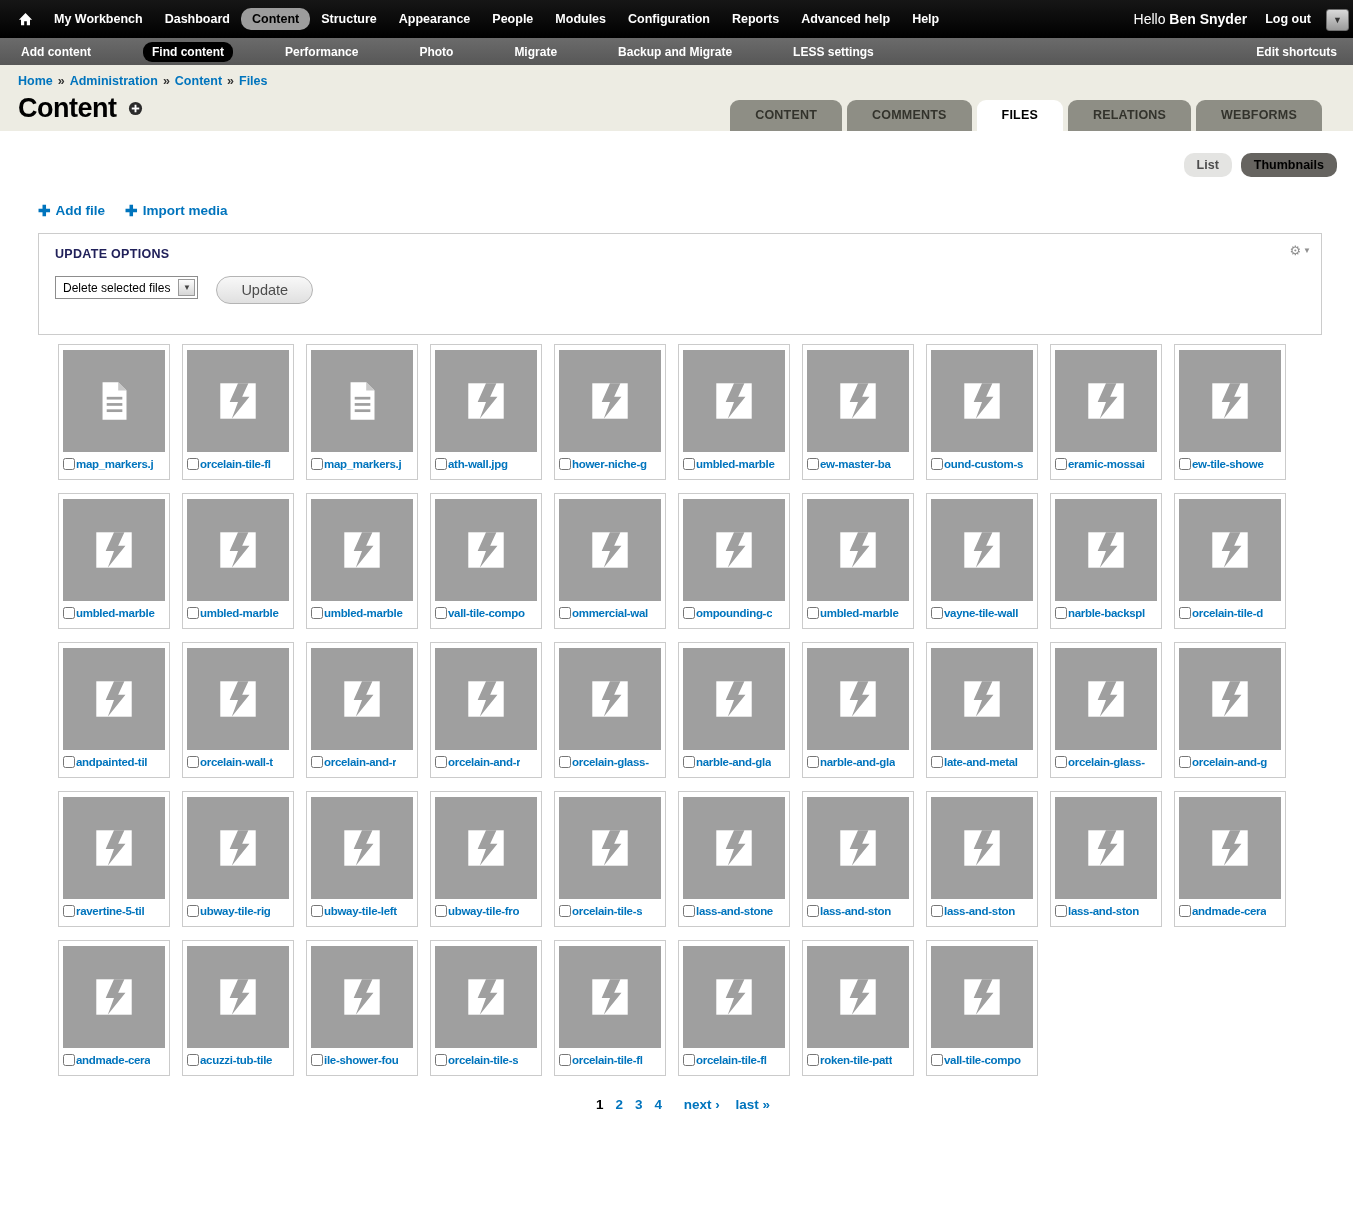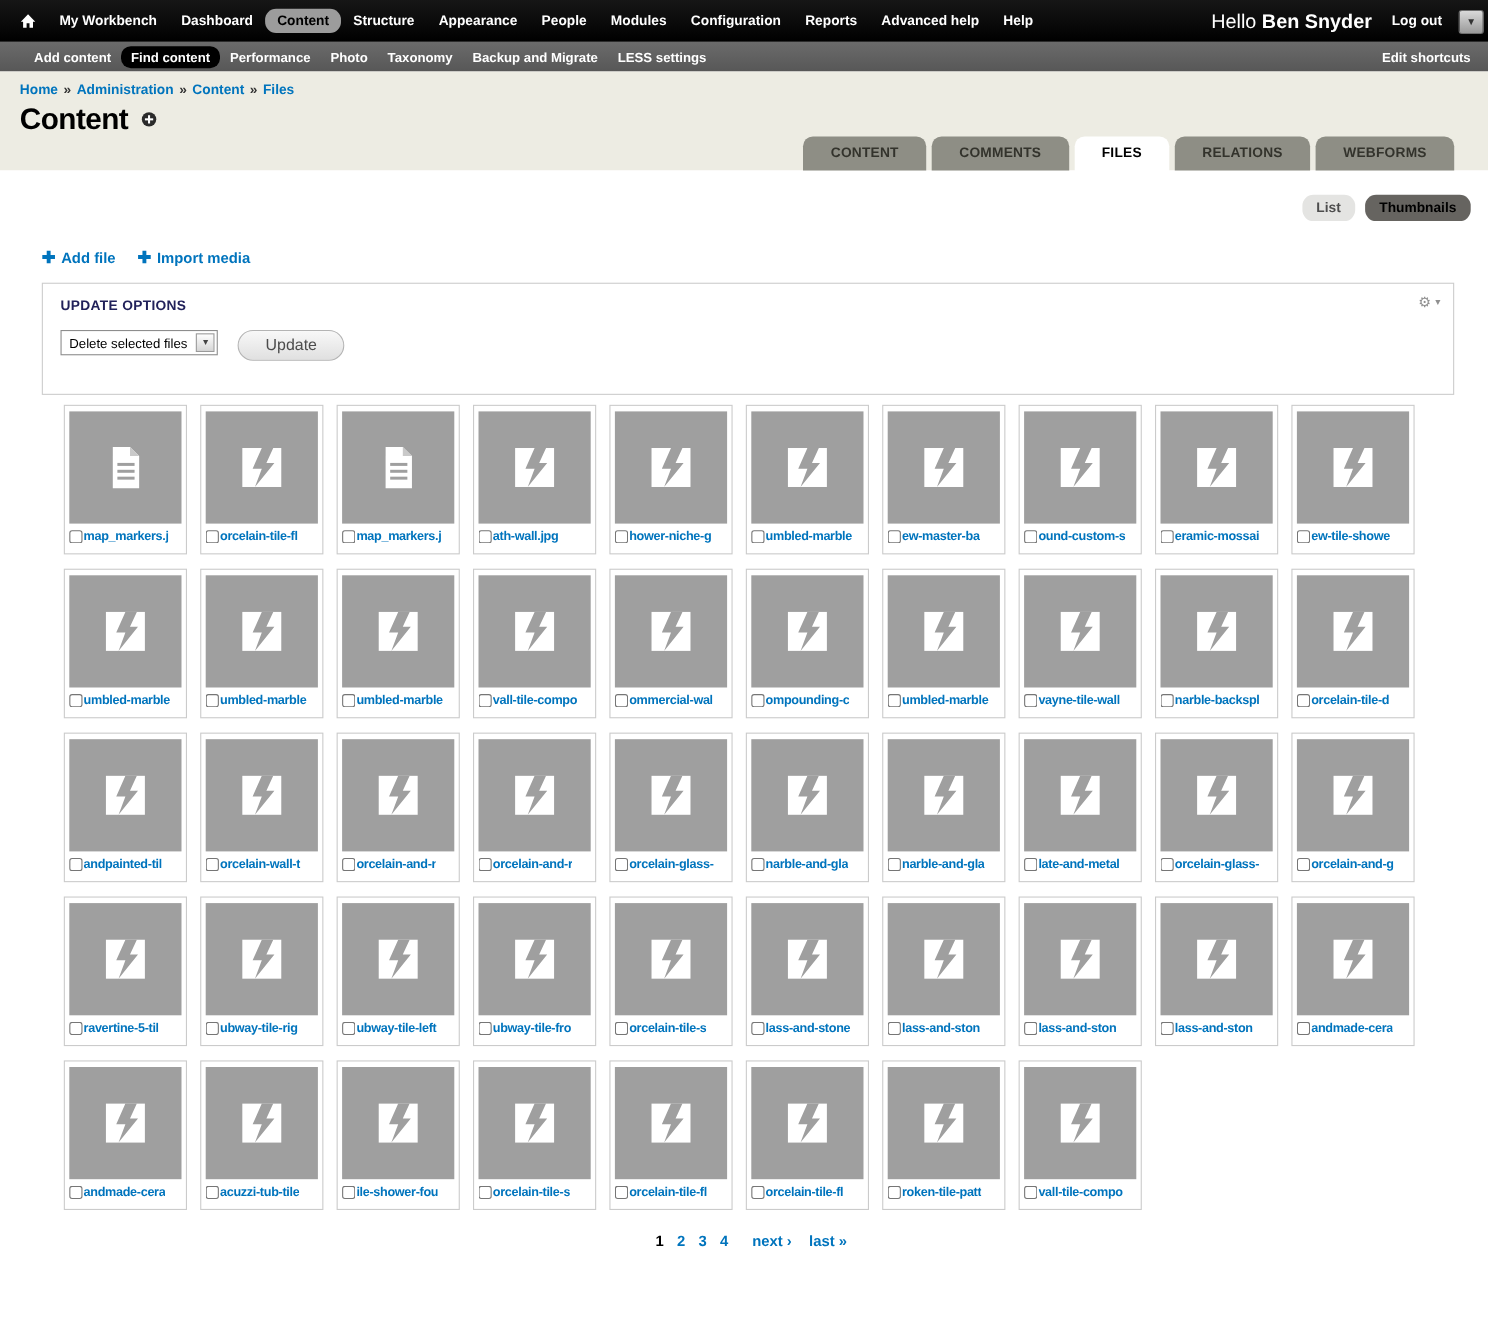--- a/index.html
+++ b/index.html
@@ -19,49 +19,49 @@
     padding: 0 8px; color: #fff; position: relative; z-index: 50;
   }
   .home-button { display: flex; align-items: center; padding: 4px 10px; cursor: pointer; }
   .toolbar-menu { display: flex; align-items: center; list-style: none; margin: 0; padding: 0; }
   .toolbar-item {
     font-size: 12.5px; font-weight: bold; color: #fff;
     padding: 4px 11px; border-radius: 10px; cursor: pointer; white-space: nowrap;
   }
   .toolbar-item.active { background: #9c9c9c; color: #000; }
   .toolbar-right { margin-left: auto; display: flex; align-items: center; gap: 18px; padding-right: 34px; }
-  .greeting { font-size: 18px; color: #fff; }
+  .greeting { font-size: 14px; color: #fff; }
   .greeting .uname { font-weight: bold; }
   .logout { font-size: 12.5px; font-weight: bold; color: #fff; cursor: pointer; }
   .toolbar-toggle {
     position: absolute; right: 4px; top: 9px;
     width: 23px; height: 22px; border-radius: 3px;
     background: linear-gradient(#d9d9d9, #9a9a9a);
     border: 1px solid #6e6e6e;
     display: flex; align-items: center; justify-content: center;
     font-size: 9px; color: #333; cursor: pointer;
   }
 
   
   .shortcut-bar {
     background: linear-gradient(#6b6b6b, #575757);
     height: 27px; display: flex; align-items: center;
     padding: 0 12px; color: #fff;
   }
-  .shortcut-menu { display: flex; align-items: center; list-style: none; margin: 10px; padding: 0; }
+  .shortcut-menu { display: flex; align-items: center; list-style: none; margin: 0; padding: 0; gap: 43px; }
   .shortcut-item {
     font-size: 12px; font-weight: bold; color: #fff;
     padding: 3px 9px; border-radius: 9px; cursor: pointer; white-space: nowrap;
   }
   .shortcut-item.active { background: #000; }
   .edit-shortcuts { margin-left: auto; font-size: 12px; font-weight: bold; color: #fff; cursor: pointer; padding-right: 4px; }
 
   
   .header {
-    background: #edece3; height: 90px; position: relative;
+    background: #edece3; height: 66px; position: relative;
     padding: 9px 31px 0 18px;
   }
   .breadcrumb { font-size: 12.5px; color: #3a3a3a; }
   .breadcrumb a { color: #0074bd; font-weight: bold; }
   .breadcrumb .sep { color: #333; margin: 0 5px; font-weight: bold; }
   .title-row { display: flex; align-items: center; margin-top: 5px; }
   .page-title { font-size: 27px; font-weight: bold; color: #000; margin: 0; line-height: 30px; letter-spacing: -0.5px; }
   .contextual { margin-left: 12px; display: flex; cursor: pointer; }
 
   .tabs {
@@ -191,21 +191,21 @@
     <span>▼</span>
   </div>
 </div>
 
 <div class="shortcut-bar">
   <ul class="shortcut-menu">
       <li class="shortcut-item">Add content</li>
       <li class="shortcut-item active">Find content</li>
       <li class="shortcut-item">Performance</li>
       <li class="shortcut-item">Photo</li>
-      <li class="shortcut-item">Taxonomy</li>
+      <li class="shortcut-item">Migrate</li>
       <li class="shortcut-item">Backup and Migrate</li>
       <li class="shortcut-item">LESS settings</li>
     </ul>
   <a class="edit-shortcuts">Edit shortcuts</a>
 </div>
 
 <div class="header">
   <div class="breadcrumb"><span class="crumb-wrap"><a class="crumb">Home</a></span><span class="crumb-wrap"><span class="sep">»</span><a class="crumb">Administration</a></span><span class="crumb-wrap"><span class="sep">»</span><a class="crumb">Content</a></span><span class="crumb-wrap"><span class="sep">»</span><a class="crumb">Files</a></span></div>
   <div class="title-row">
     <h1 class="page-title">Content</h1>

